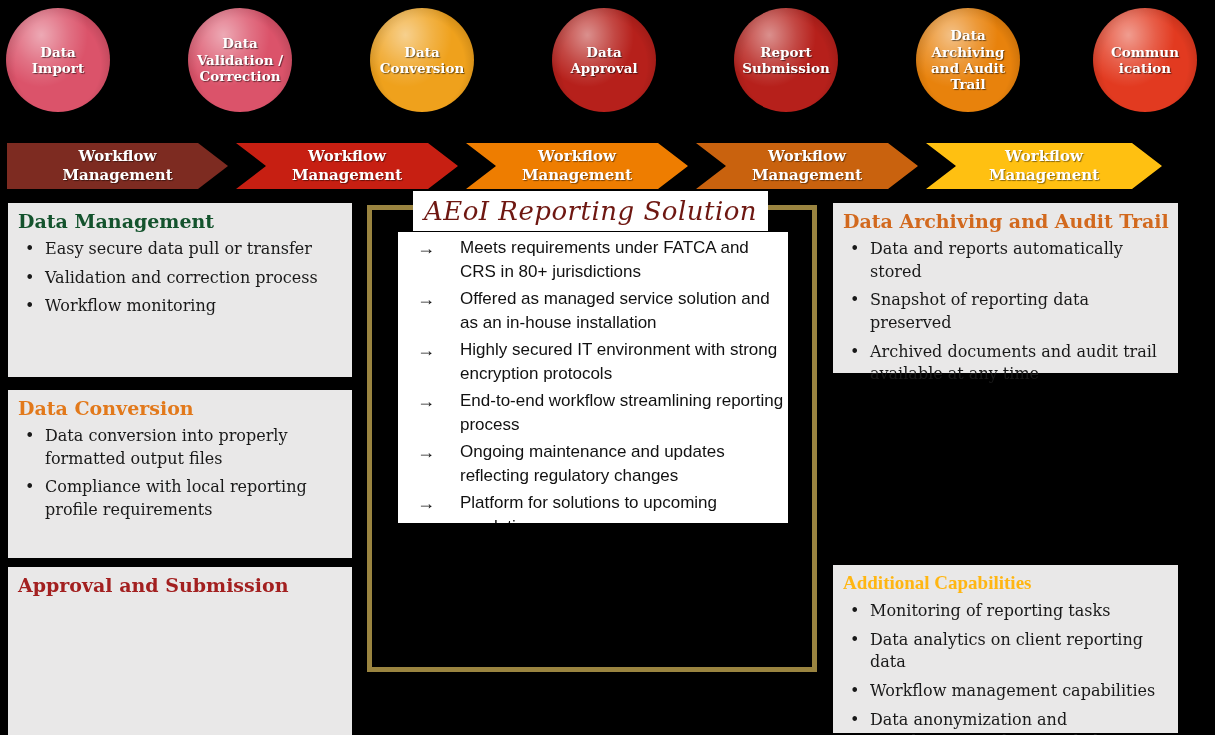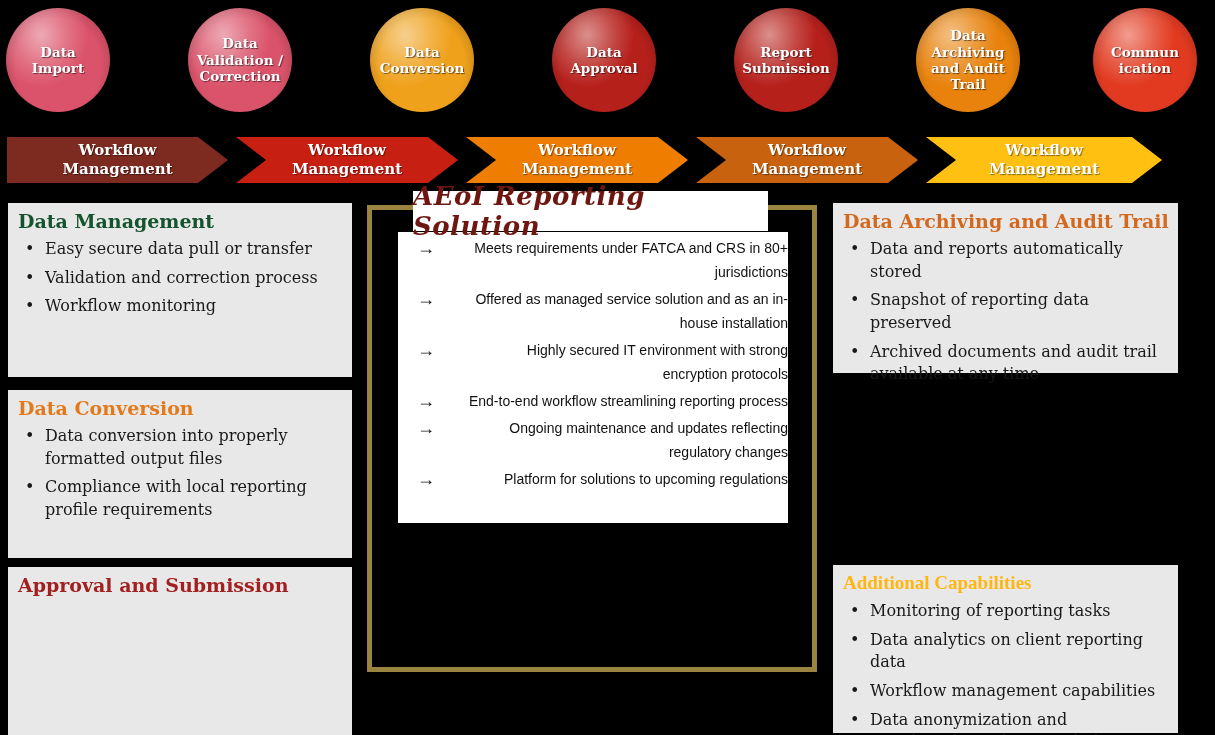--- a/index.html
+++ b/index.html
@@ -9,45 +9,45 @@
   
   .stage{position:absolute;top:8px;width:104px;height:104px;border-radius:50%;
          display:flex;align-items:center;justify-content:center;text-align:center;
          background-image:
            radial-gradient(ellipse at 34% 26%, rgba(255,255,255,.50) 0%, rgba(255,255,255,.18) 28%, rgba(255,255,255,0) 48%),
            radial-gradient(ellipse at 50% 55%, rgba(0,0,0,0) 58%, rgba(0,0,0,.28) 92%, rgba(0,0,0,.38) 100%);}
   .stage .lbl{color:#fff;font-weight:bold;font-size:13.5px;line-height:1.22;
               white-space:pre-line;text-shadow:1px 1px 1px rgba(0,0,0,.55);}
 
   
-  .chev{position:absolute;top:137px;height:46px;display:flex;align-items:center;justify-content:center;}
+  .chev{position:absolute;top:143px;height:46px;display:flex;align-items:center;justify-content:center;}
   .chev.first{clip-path:polygon(0 0,calc(100% - 30px) 0,100% 50%,calc(100% - 30px) 100%,0 100%);}
   .chev.notch{clip-path:polygon(0 0,calc(100% - 30px) 0,100% 50%,calc(100% - 30px) 100%,0 100%,30px 50%);}
   .chev .lbl{color:#fff;font-weight:bold;font-size:15px;line-height:1.25;text-align:center;
              white-space:pre-line;text-shadow:1px 1px 1px rgba(0,0,0,.45);}
 
   
   .panel{position:absolute;width:344px;background:#E9E8E8;padding:7px 8px 6px 8px;box-sizing:border-box;}
   .panel h3{margin:0 0 5px 2px;font-size:19px;line-height:1.2;font-weight:bold;}
   .panel ul{list-style:none;margin:0;padding:0;}
   .panel li{position:relative;padding-left:29px;padding-right:9px;margin-bottom:6px;
             font-size:16px;line-height:1.42;color:#191919;}
   .panel li::before{content:"\2022";position:absolute;left:9px;top:0;color:#191919;}
 
   
   .gold-frame{position:absolute;left:367px;top:205px;width:450px;height:467px;
               border:5px solid #9A8440;box-sizing:border-box;background:transparent;}
   .center-title{position:absolute;left:413px;top:191px;width:355px;height:40px;background:#fff;
                 display:flex;align-items:center;justify-content:center;z-index:3;}
-  .center-title span{font-size:26px;font-weight:bold;font-style:italic;letter-spacing:.5px;}
+  .center-title span{font-size:26px;font-weight:normal;font-style:italic;letter-spacing:.5px;}
   .center-bullets{position:absolute;left:398px;top:232px;width:390px;height:291px;background:#fff;
                   overflow:hidden;z-index:2;font-family:"Liberation Sans","DejaVu Sans",sans-serif;}
   .center-bullets ul{list-style:none;margin:0;padding:4px 0 0 0;}
   .center-bullets li{position:relative;padding-left:62px;margin-bottom:3px;
-                     font-size:14px;line-height:24px;color:#111;text-align:right;}
+                     font-size:17px;line-height:24px;color:#111;}
   .center-bullets li::before{content:"\2192";position:absolute;left:19px;top:0;font-size:18px;color:#111;}
 </style>
 </head>
 <body>
 
 <div id="canvas">
 
   <div class="stage" style="left: 6px; background-color: rgb(219, 83, 106);">
       <span class="lbl">Data
 Import</span>

